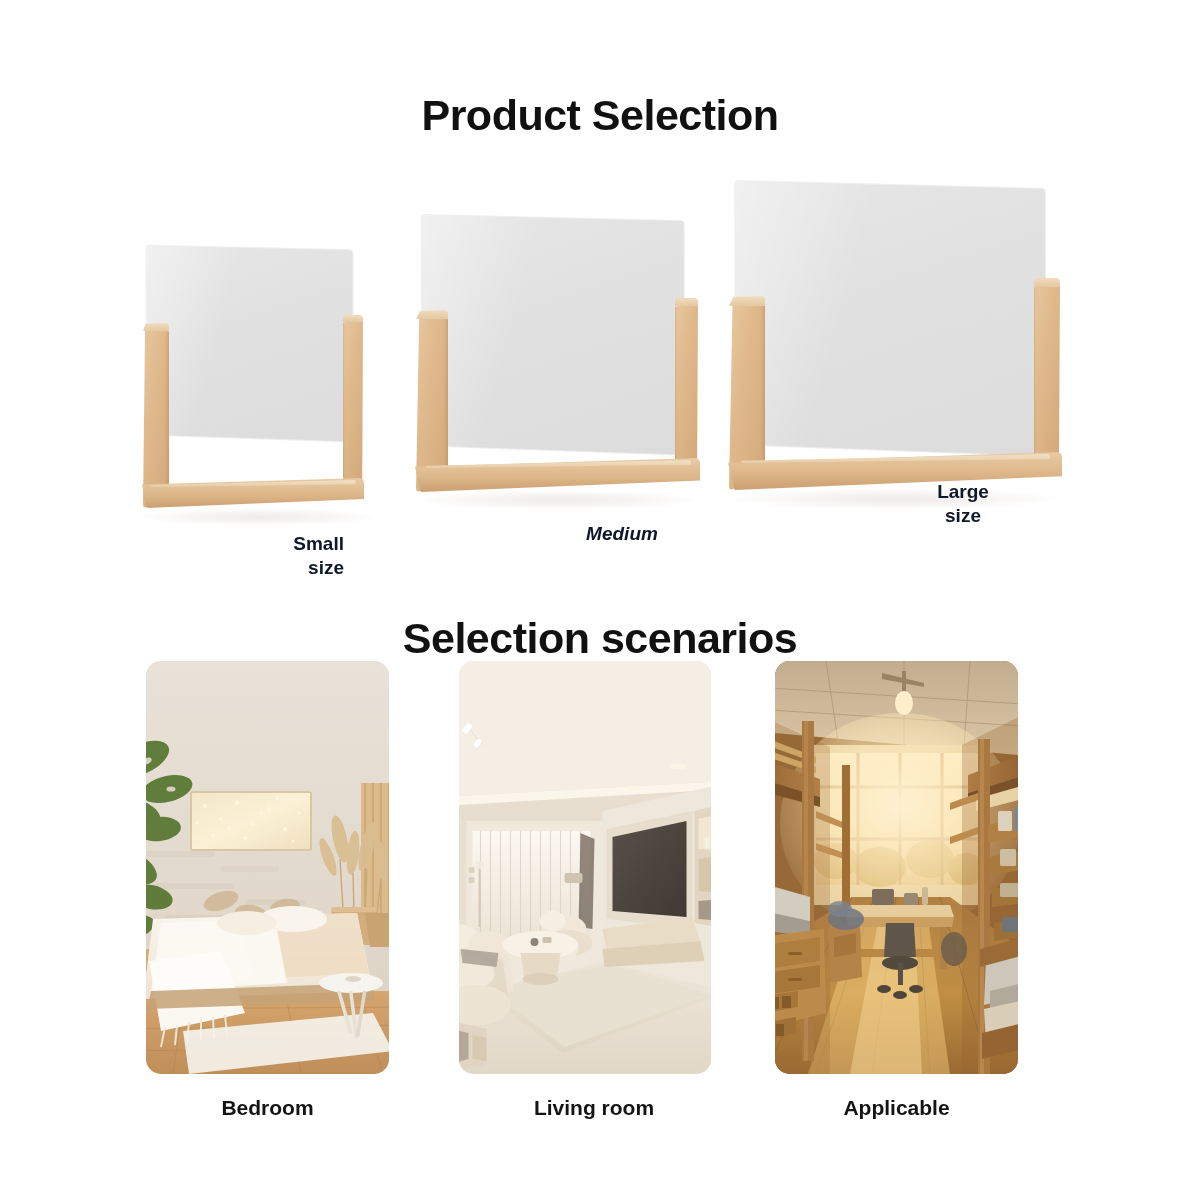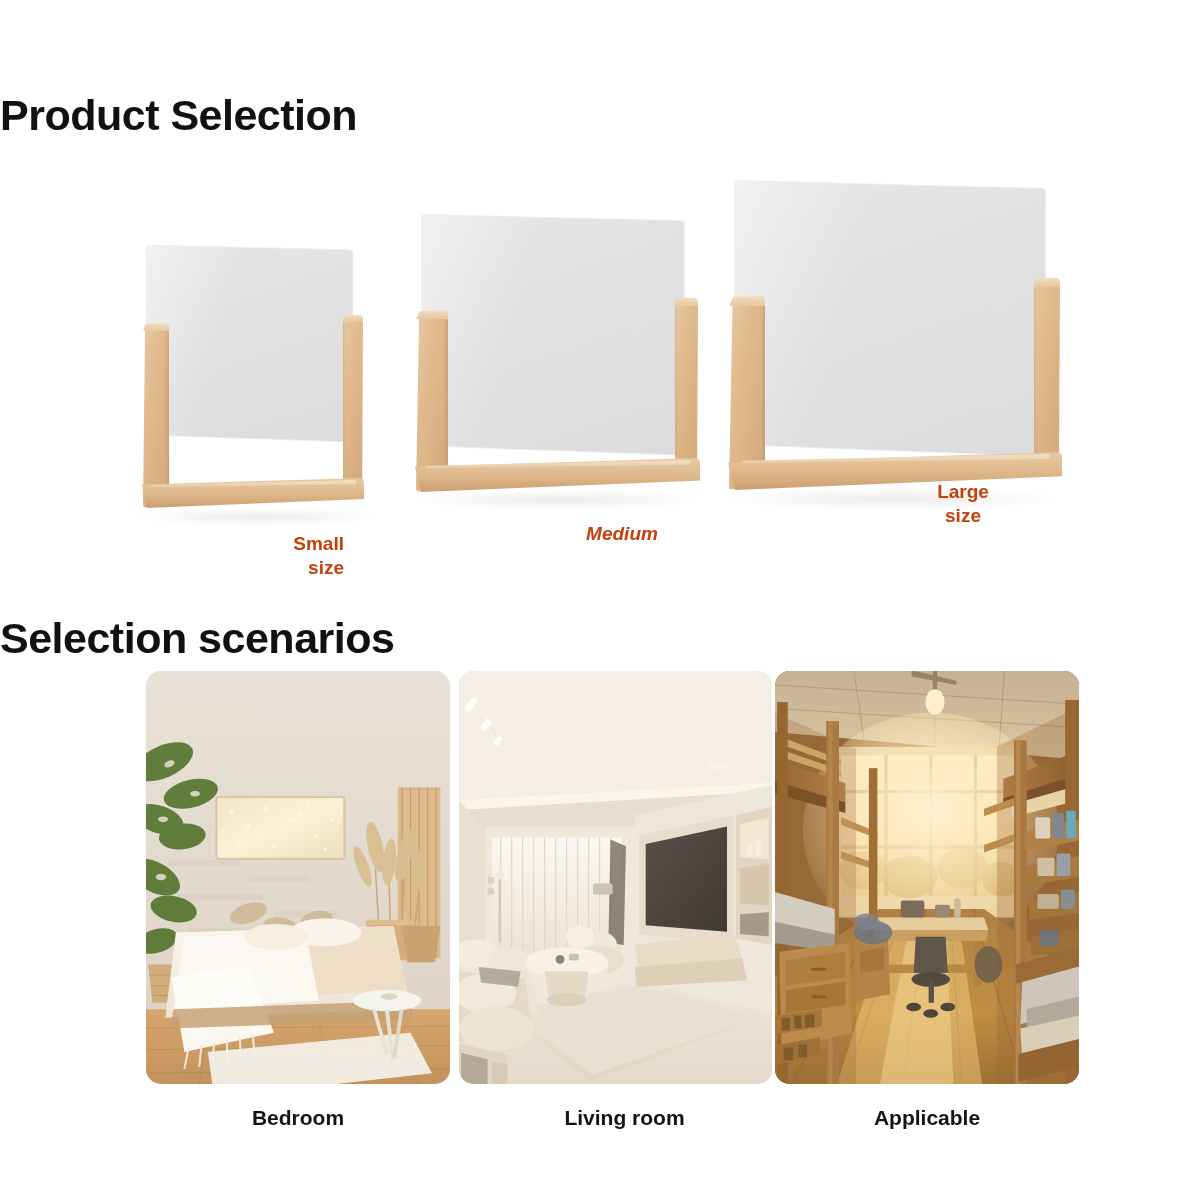--- a/index.html
+++ b/index.html
@@ -15,21 +15,21 @@
     font-family: "Liberation Sans", sans-serif;
     color: #111111;
     overflow: hidden;
   }
 
   
   .section-title {
     position: absolute;
     left: 0;
     width: 1200px;
-    text-align: left;
+    text-align: center;
     font-weight: 700;
     color: #111111;
     letter-spacing: -0.5px;
   }
   #title-product { top: 62px; font-size: 43px; }
   #title-scenarios { top: 585px; font-size: 43px; }
 
   
   #product-section {
     position: absolute;
@@ -101,36 +101,36 @@
     background: radial-gradient(ellipse at center, rgba(150,130,110,0.16) 0%, rgba(255,255,255,0) 72%);
     border-radius: 50%;
   }
 
   .size-caption {
     position: absolute;
     text-align: center;
     font-size: 19px;
     font-weight: 700;
     line-height: 1.28;
-    color: #c2410c;
+    color: #0f172a;
     white-space: pre-line;
   }
 
   
   #scenario-section {
     position: absolute;
     left: 0;
     top: 660px;
     width: 1200px;
     height: 500px;
   }
   .scenario-card {
     position: absolute;
-    top: 11px;
-    width: 304px;
+    top: 1px;
+    width: 243px;
     height: 413px;
   }
   .scenario-photo {
     position: absolute;
     left: 0; top: 0;
     width: 100%;
     height: 100%;
     border-radius: 15px;
     overflow: hidden;
     background: #efe7dc;

